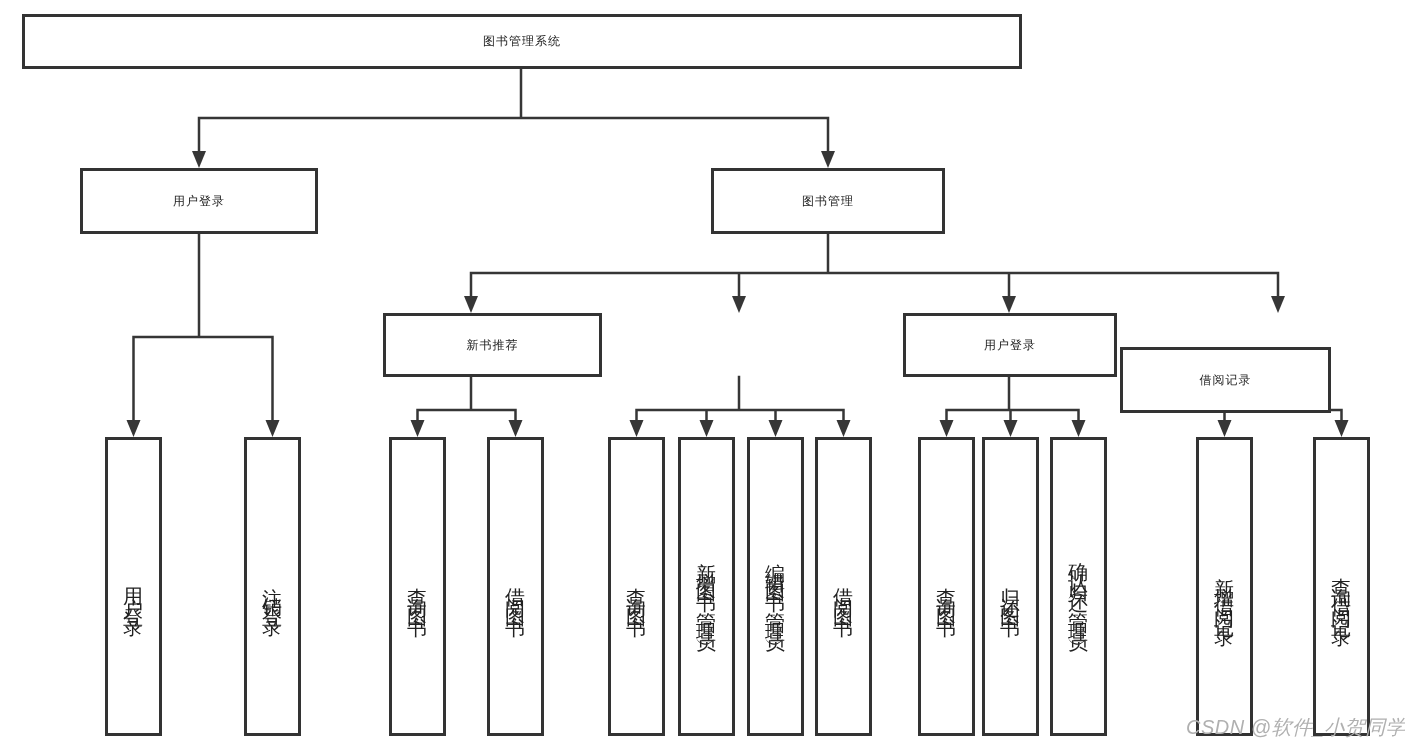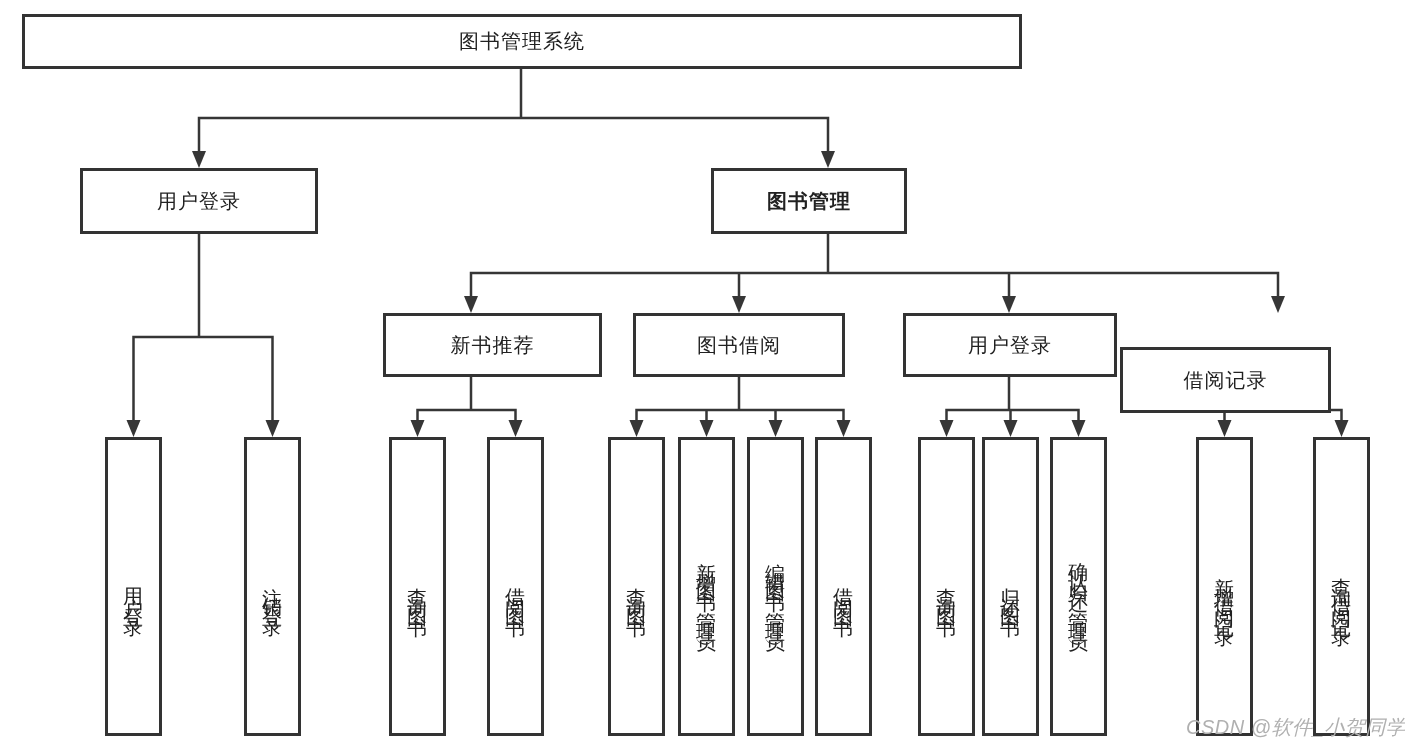--- a/index.html
+++ b/index.html
@@ -26,21 +26,21 @@
     box-sizing: border-box;
     border: 3px solid #333333;
     background: #ffffff;
     display: flex;
     align-items: center;
     justify-content: center;
     color: #212121;
     z-index: 2;
   }
   .hbox {
-    font-size: 20px;
+    font-size: 12px;
     letter-spacing: 1px;
   }
   .vbox {
     font-size: 20px;
   }
   .vbox span {
     writing-mode: vertical-rl;
     text-orientation: mixed;
     letter-spacing: 10px;
     margin-bottom: -10px;
@@ -92,24 +92,23 @@
       <polygon points="1003.5,420 1017.5,420 1010.5,437"></polygon>
       <polygon points="1071.5,420 1085.5,420 1078.5,437"></polygon>
       <polygon points="1217.5,420 1231.5,420 1224.5,437"></polygon>
       <polygon points="1334.5,420 1348.5,420 1341.5,437"></polygon>
     </g>
   </svg>
 
   <div class="box hbox" style="left:22px; top:14px; width:1000px; height:55px;">图书管理系统</div>
 
   <div class="box hbox" style="left:80px; top:168px; width:238px; height:66px;">用户登录</div>
-  <div class="box hbox" style="left:711px; top:168px; width:196px; height:66px;font-weight:bold;">图书管理</div>
+  <div class="box hbox" style="left:711px; top:168px; width:234px; height:66px;">图书管理</div>
 
   <div class="box hbox" style="left:383px; top:313px; width:219px; height:64px;">新书推荐</div>
-  <div class="box hbox" style="left:633px; top:313px; width:212px; height:64px;">图书借阅</div>
   <div class="box hbox" style="left:903px; top:313px; width:214px; height:64px;">用户登录</div>
   <div class="box hbox" style="left:1120px; top:313px; width:211px; height:66px;margin-top:34px;">借阅记录</div>
 
   <div class="box vbox" style="left:105px; top:437px; width:57px; height:299px;">
     <span>用户登录</span>
   </div>
   <div class="box vbox" style="left:244px; top:437px; width:57px; height:299px;">
     <span>注销登录</span>
   </div>
 

